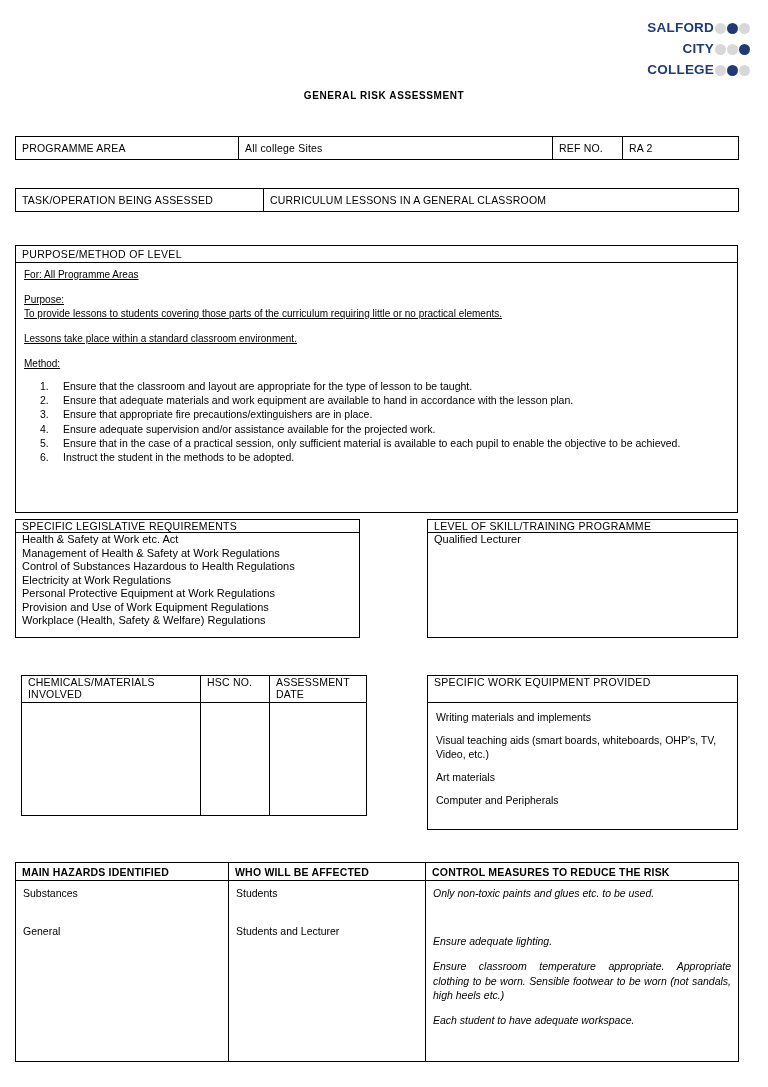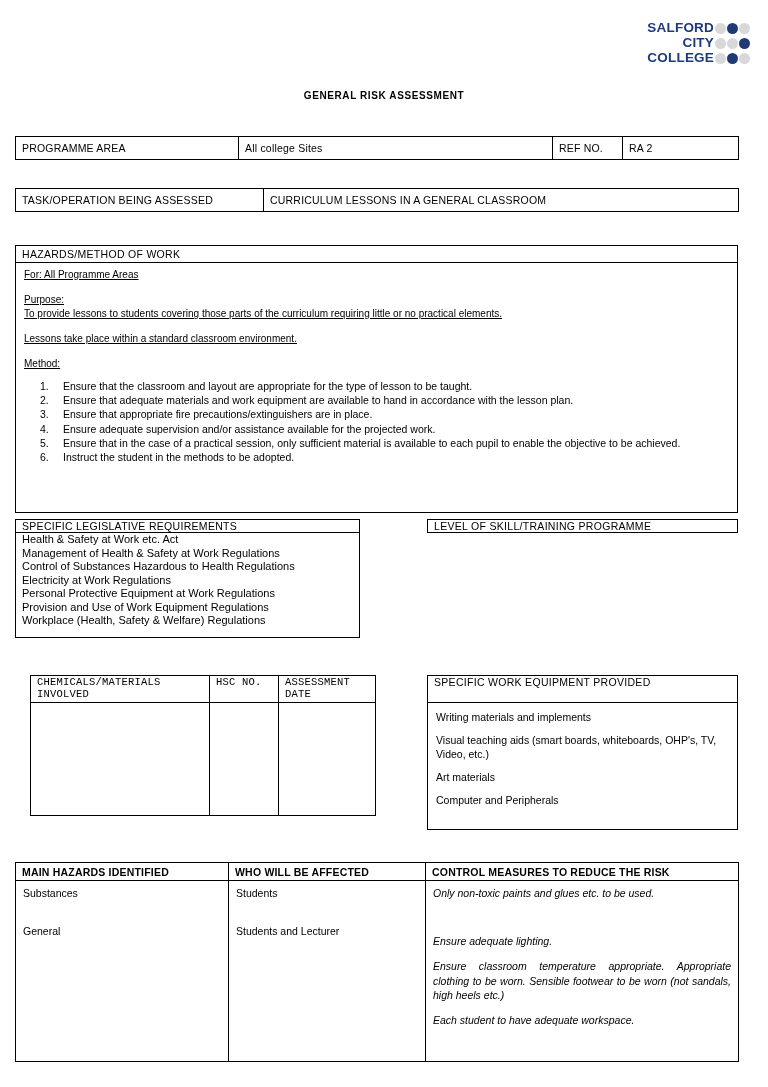--- a/index.html
+++ b/index.html
@@ -17,21 +17,21 @@
   }
 
   
   .logo {
     position: absolute;
     top: 21px;
     right: 18px;
     display: flex;
     flex-direction: column;
     align-items: flex-end;
-    gap: 1px;
+    gap: 7px;
   }
   .logo-row {
     display: flex;
     align-items: center;
     justify-content: flex-end;
     height: 14px;
   }
   .logo-word {
     font-size: 13.5px;
     font-weight: bold;
@@ -124,21 +124,21 @@
   .method-pad { height: 30px; }
 
   
   #legislative-table { position: absolute; left: 15px; top: 519px; width: 345px; }
   #skill-table { position: absolute; left: 427px; top: 519px; width: 311px; }
   .list-line { font-size: 11px; line-height: 13.5px; }
   .tallbody { height: 104px; }
   .tallbody2 { height: 104px; }
 
   
-  #chemicals-table { position: absolute; left: 30px; top: 675px; width: 345px; font-family: Liberation Mono, monospace; }
+  #chemicals-table { position: absolute; left: 21px; top: 675px; width: 345px; }
   #chemicals-table .chem-hdr { height: 26px; vertical-align: top; }
   #chemicals-table .chem-body { height: 112px; }
   #equipment-table { position: absolute; left: 427px; top: 675px; width: 311px; }
   #equipment-table .eq-hdr { height: 26px; vertical-align: top; }
   #equipment-table .eq-body { height: 112px; padding: 7px 8px; }
   .eq-item { font-size: 10.5px; line-height: 14px; margin-bottom: 9px; }
   .eq-item:last-child { margin-bottom: 0; }
 
   
   #hazards-table { position: absolute; left: 15px; top: 862px; width: 723px; }
@@ -220,21 +220,21 @@
     <tr>
       <td class="lbl">TASK/OPERATION BEING ASSESSED</td>
       <td class="task-value">CURRICULUM LESSONS IN A GENERAL CLASSROOM</td>
     </tr>
   </tbody>
 </table>
 
 <table class="box" id="purpose-table">
   <tbody>
     <tr>
-      <td class="ttl hdr">HAZARDS/METHOD OF WORK</td>
+      <td class="ttl hdr">PURPOSE/METHOD OF LEVEL</td>
     </tr>
     <tr>
       <td id="purpose-body">
         <div class="para">For:  All Programme Areas</div>
         <div class="gap"></div>
         <div class="para">Purpose:</div>
         <div class="para">To provide lessons to students covering those parts of the curriculum requiring little or no practical elements.</div>
         <div class="gap"></div>
         <div class="para">Lessons take place within a standard classroom environment.</div>
         <div class="gap"></div>
@@ -270,20 +270,25 @@
       </td>
     </tr>
   </tbody>
 </table>
 
 <table class="box" id="skill-table">
   <tbody>
     <tr>
       <td class="ttl">LEVEL OF SKILL/TRAINING PROGRAMME</td>
     </tr>
+    <tr>
+      <td class="tallbody2">
+        <div class="list-line">Qualified Lecturer</div>
+      </td>
+    </tr>
   </tbody>
 </table>
 
 <table class="box" id="chemicals-table">
   <colgroup>
       <col style="width:179px">
       <col style="width:69px">
       <col style="width:97px">
     </colgroup>
   <tbody>

